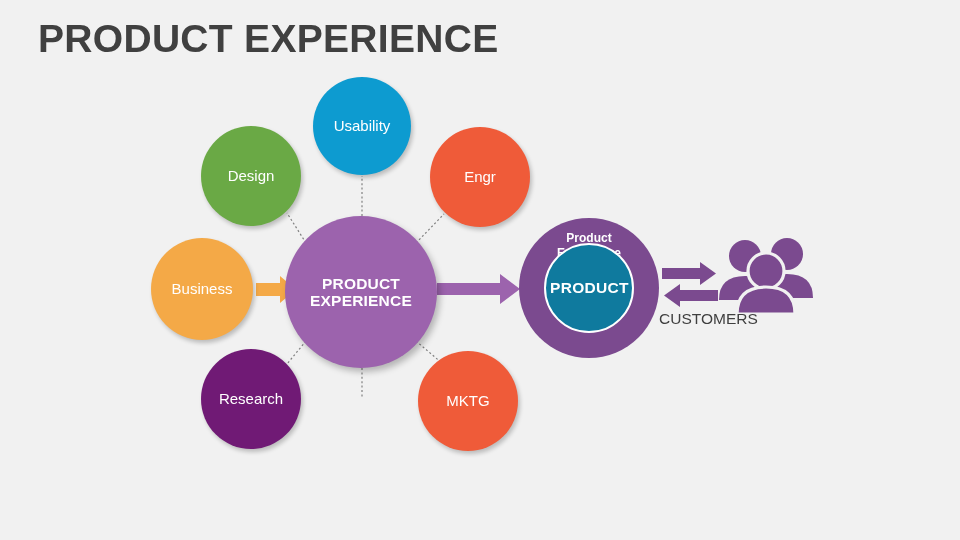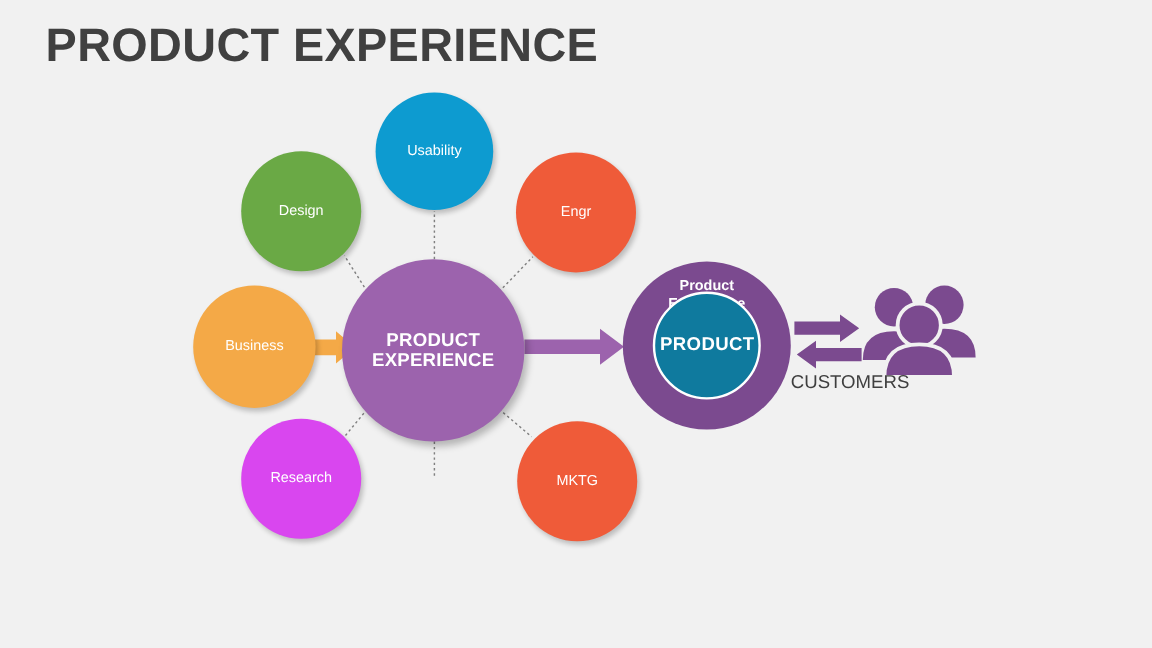--- a/index.html
+++ b/index.html
@@ -47,21 +47,21 @@
     box-sizing: border-box;
     line-height: 1.12;
   }
   .node .lbl {
     display: block;
     width: 100%;
     padding: 0 4px;
     box-sizing: border-box;
   }
   .satellite {
-    font-size: 12px;
+    font-size: 15px;
     font-weight: normal;
     box-shadow: 2px 3px 4px rgba(0,0,0,0.22);
   }
   #node-pm {
     font-size: 15.5px;
     font-weight: bold;
     letter-spacing: 0.2px;
     box-shadow: 3px 4px 6px rgba(0,0,0,0.25);
   }
   #node-px {
@@ -147,27 +147,27 @@
 
   <div class="node satellite" style="left: 313px; top: 77px; width: 98px; height: 98px; background: rgb(13, 155, 208);">
     <span class="lbl">Usability</span>
   </div>
   <div class="node satellite" style="left: 201px; top: 126px; width: 100px; height: 100px; background: rgb(106, 169, 69);">
     <span class="lbl">Design</span>
   </div>
   <div class="node satellite" style="left: 430px; top: 127px; width: 100px; height: 100px; background: rgb(239, 91, 57);">
     <span class="lbl">Engr</span>
   </div>
-  <div class="node satellite" style="left: 161px; top: 238px; width: 102px; height: 102px; background: rgb(244, 169, 71); align-items: center;">
+  <div class="node satellite" style="left: 151px; top: 238px; width: 102px; height: 102px; background: rgb(244, 169, 71); align-items: center;">
     <span class="lbl">Business</span>
   </div>
-  <div class="node satellite" style="left: 201px; top: 349px; width: 100px; height: 100px; background: #d946ef;">
+  <div class="node satellite" style="left: 201px; top: 349px; width: 100px; height: 100px; background: #701a75;">
     <span class="lbl">Research</span>
   </div>
-  <div class="node satellite" style="left: 431px; top: 351px; width: 100px; height: 100px; background: rgb(239, 91, 57);">
+  <div class="node satellite" style="left: 418px; top: 351px; width: 100px; height: 100px; background: rgb(239, 91, 57);">
     <span class="lbl">MKTG</span>
   </div>
 
   <div class="node" id="node-px" style="left: 519px; top: 218px; width: 140px; height: 140px; background: rgb(123, 74, 143);">
     <span class="lbl">
       <span>Product</span><br>
       <span>Experience</span>
     </span>
   </div>
   <div class="node" id="node-product" style="left: 544px; top: 243px; width: 90px; height: 90px; background: rgb(15, 122, 158);">

